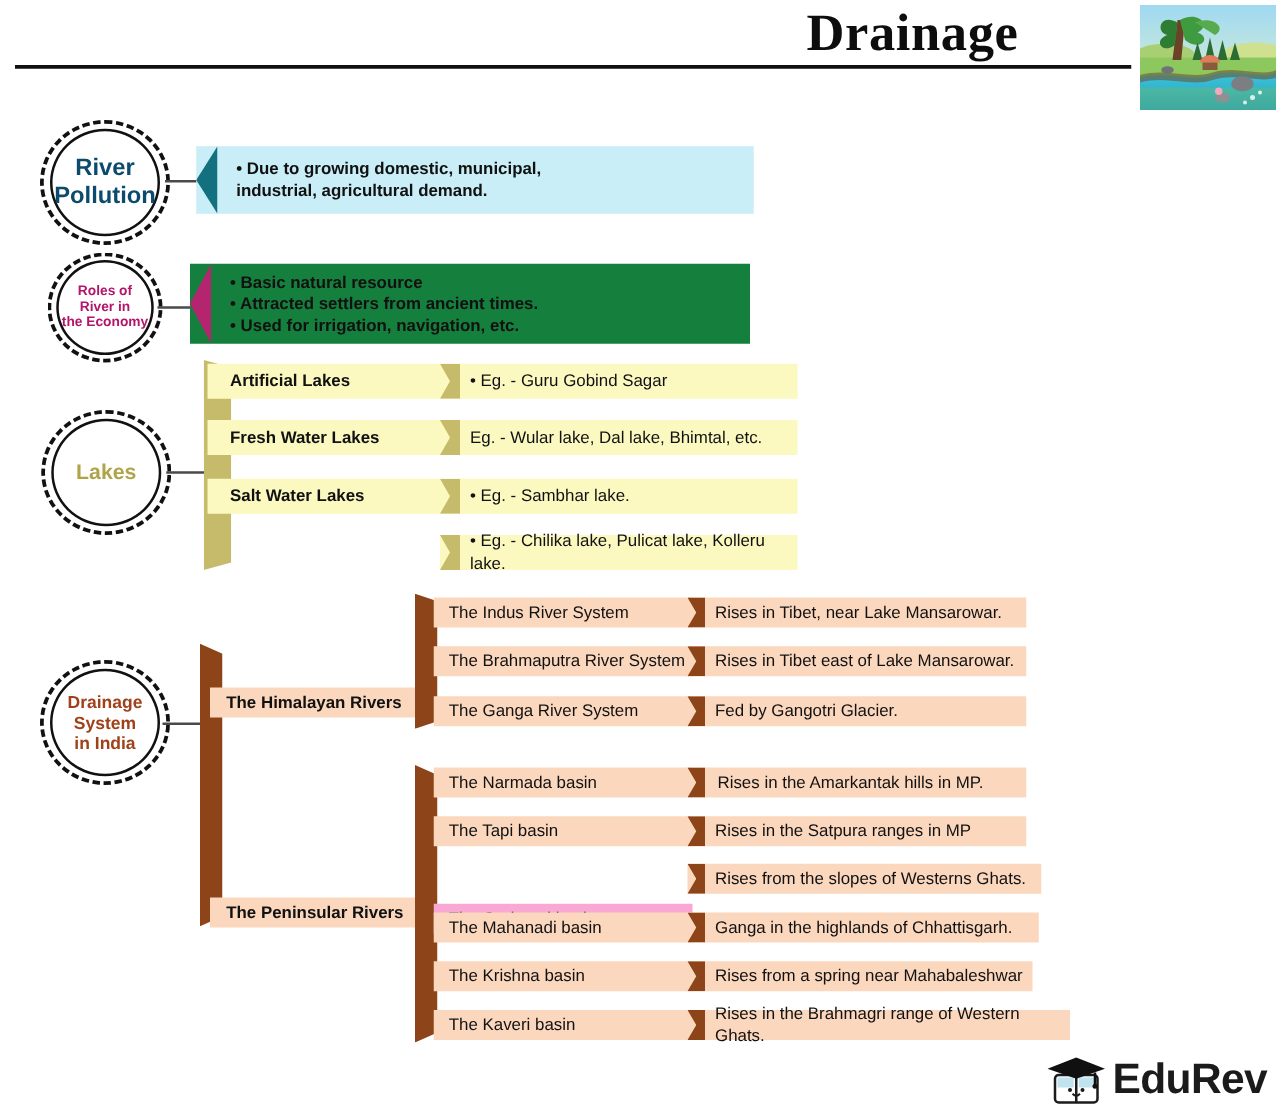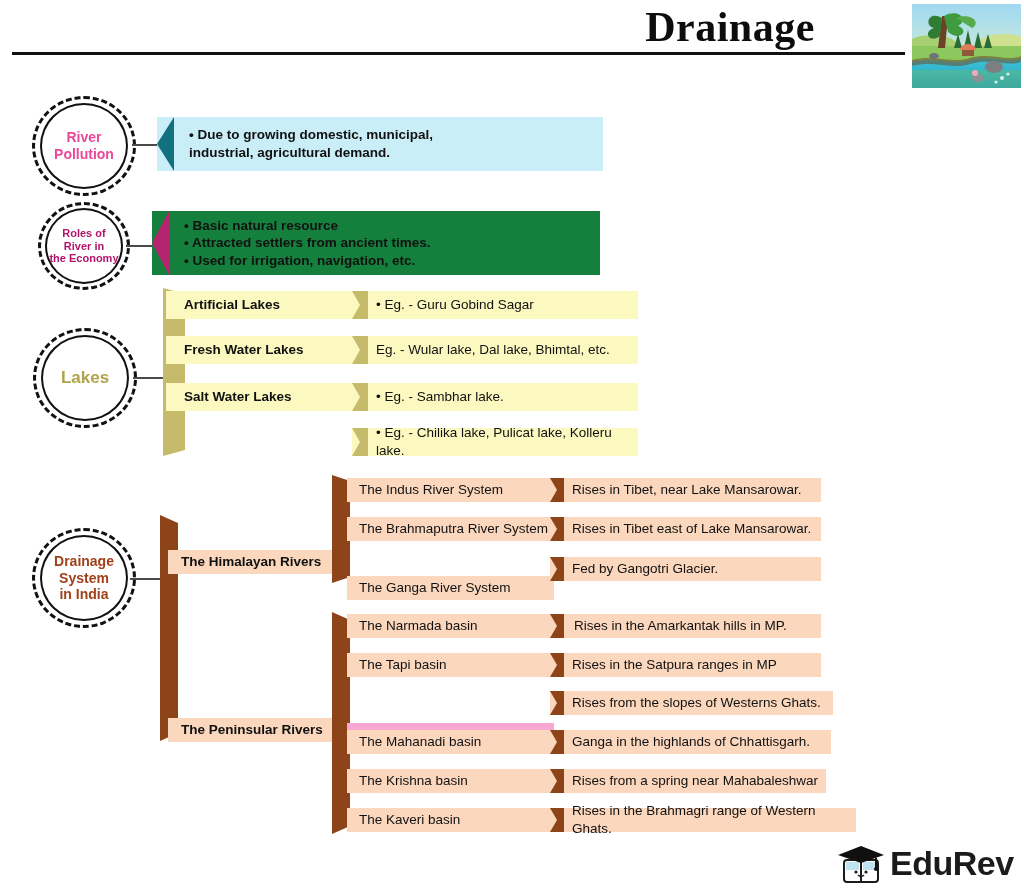--- a/index.html
+++ b/index.html
@@ -127,21 +127,21 @@
         <circle cx="90" cy="74" r="2"></circle>
           <circle cx="96" cy="70" r="1.6"></circle>
           <circle cx="84" cy="78" r="1.6"></circle>
       </g>
     </svg>
   </div>
 
   <div class="node" style="left:32px;top:96px;width:104px;height:100px;">
     <div class="outer" style="width:104px;height:100px;"></div>
     <div class="inner" style="left:8px;top:7px;width:88px;height:86px;">
-      <span class="lbl" style="color:#ec4899;font-size:14px;">River
+      <span class="lbl" style="color:#0c4a6e;font-size:19px;">River
 Pollution</span>
     </div>
   </div>
   <div class="stub" style="left:132px;top:144px;width:34px;"></div>
 
   <div class="bar" style="left:157px;top:117px;width:446px;height:54px;background:#c9eef7;padding-left:32px;font-weight:bold;">
     <div class="arrow" style="left:0;width:17px;">
       <svg viewBox="0 0 17 54" preserveAspectRatio="none">
           <polygon points="0,27 17,0 17,54" fill="#12707f"></polygon>
         </svg>
@@ -277,21 +277,21 @@
   </div>
   <div class="bar" style="left:550px;top:517px;width:271px;height:24px;background:#fbd7bd;padding-left:22px;">
     <div class="arrow" style="left:0;width:14px;">
       <svg viewBox="0 0 14 24" preserveAspectRatio="none">
           <polygon points="0,0 14,0 14,24 0,24 7,12" fill="#8c4418"></polygon>
         </svg>
     </div>
     <span class="txt">Rises in Tibet east of Lake Mansarowar.</span>
   </div>
 
-  <div class="bar" style="left:347px;top:557px;width:207px;height:24px;background:#fbd7bd;padding-left:12px;margin-top:19px;">
+  <div class="bar" style="left:347px;top:557px;width:207px;height:24px;background:#fbd7bd;padding-left:12px;">
     <span class="txt">The Ganga River System</span>
   </div>
   <div class="bar" style="left:550px;top:557px;width:271px;height:24px;background:#fbd7bd;padding-left:22px;">
     <div class="arrow" style="left:0;width:14px;">
       <svg viewBox="0 0 14 24" preserveAspectRatio="none">
           <polygon points="0,0 14,0 14,24 0,24 7,12" fill="#8c4418"></polygon>
         </svg>
     </div>
     <span class="txt">Fed by Gangotri Glacier.</span>
   </div>

